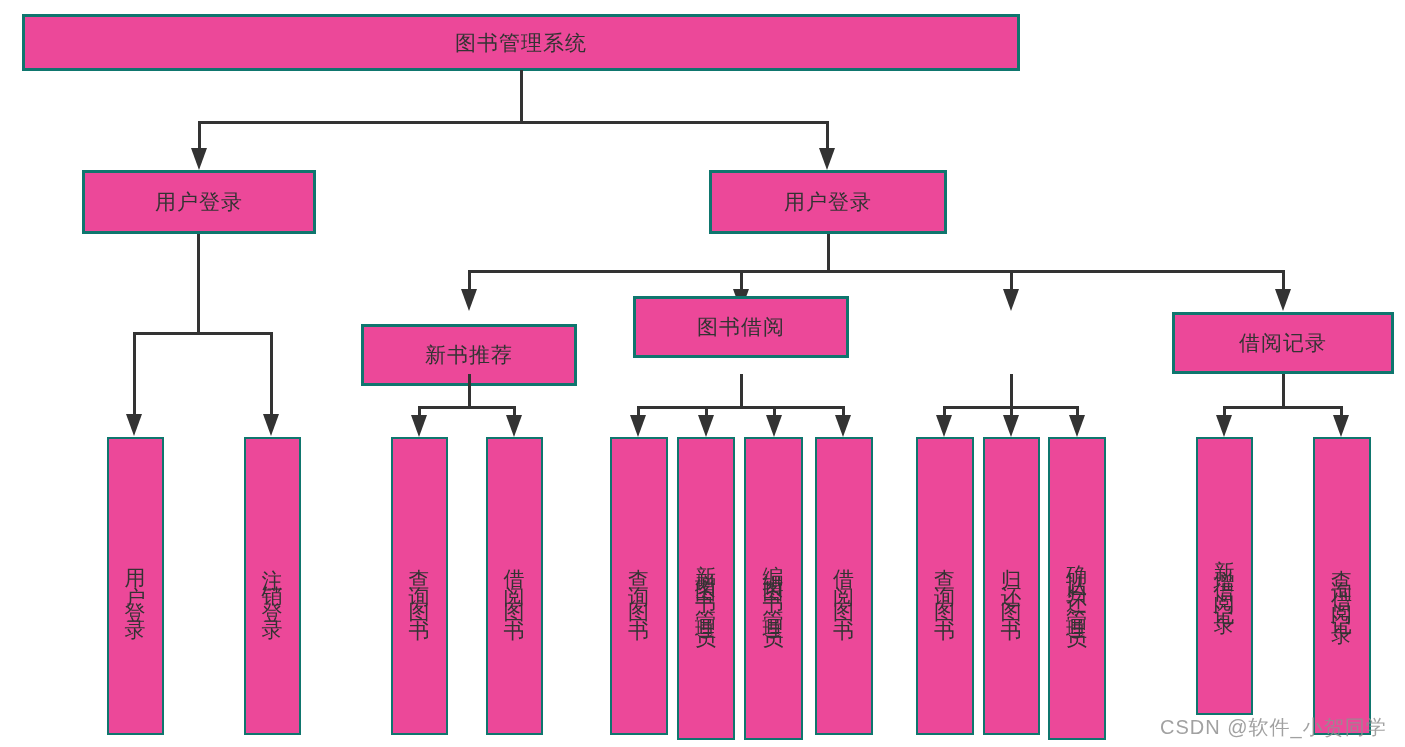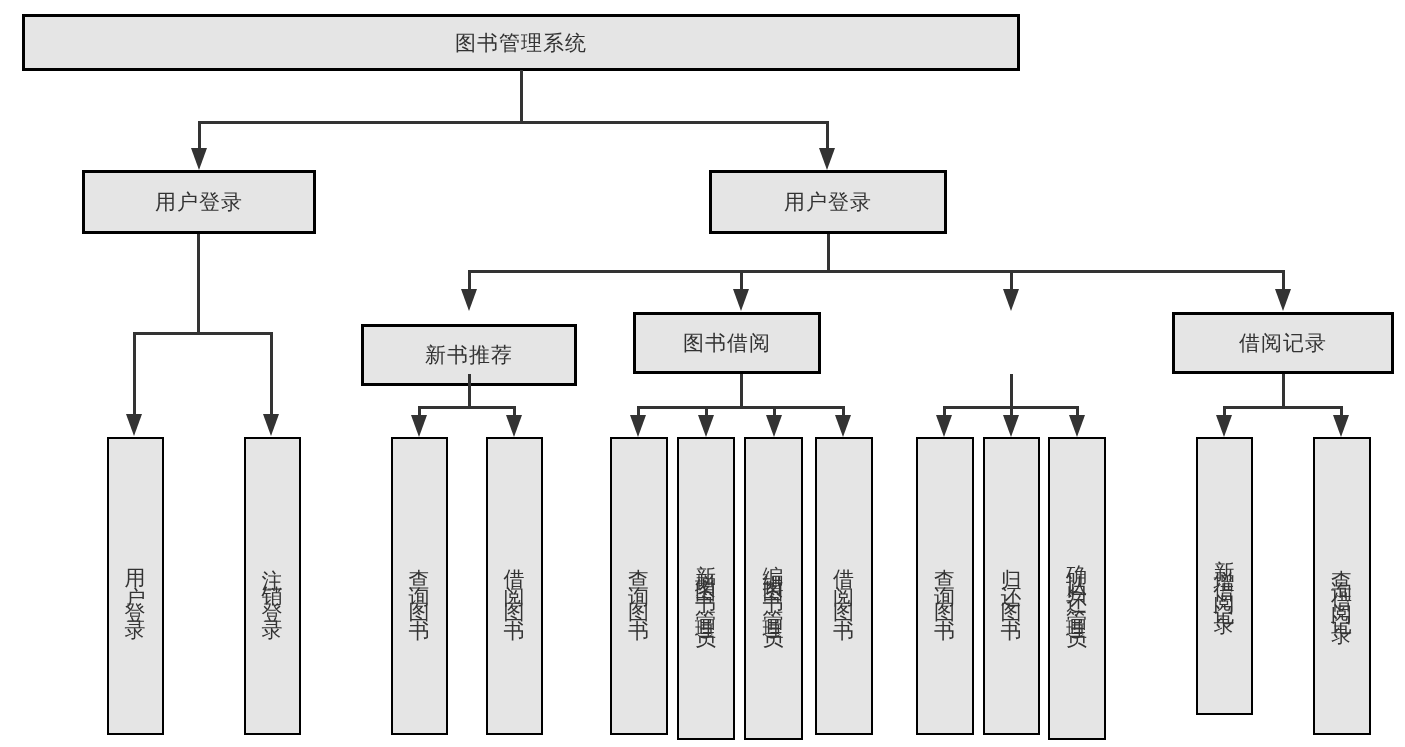--- a/index.html
+++ b/index.html
@@ -12,22 +12,22 @@
     width: 1405px;
     height: 747px;
     background: #ffffff;
     overflow: hidden;
     font-family: "Liberation Sans", "DejaVu Sans", sans-serif;
     color: #333333;
   }
   .node {
     position: absolute;
     box-sizing: border-box;
-    border: 3px solid #000000;
-    background: #e5e5e5;
+    border: 3px solid #0f766e;
+    background: #ec4899;
     display: flex;
     align-items: center;
     justify-content: center;
   }
   .node .lbl {
     font-size: 21px;
     color: #333333;
     letter-spacing: 1px;
     white-space: nowrap;
   }
@@ -106,21 +106,21 @@
   <div class="vline" style="left:740px; top:270px; height:20px;"></div>
   <div class="arrow" style="left:733px; top:289px;"></div>
   <div class="vline" style="left:1010px; top:270px; height:20px;"></div>
   <div class="arrow" style="left:1003px; top:289px;"></div>
   <div class="vline" style="left:1282px; top:270px; height:20px;"></div>
   <div class="arrow" style="left:1275px; top:289px;"></div>
 
   <div class="node" style="left:361px; top:312px; width:216px; height:62px;margin-top:12px;">
     <span class="lbl">新书推荐</span>
   </div>
-  <div class="node" style="left:633px; top:312px; width:188px; height:62px;">
+  <div class="node" style="left:633px; top:296px; width:216px; height:62px;">
     <span class="lbl">图书借阅</span>
   </div>
   <div class="node" style="left:1172px; top:312px; width:222px; height:62px;">
     <span class="lbl">借阅记录</span>
   </div>
 
   <div class="vline" style="left:468px; top:374px; height:35px;"></div>
   <div class="hline" style="left:418px; top:406px; width:98px;"></div>
   <div class="vline" style="left:418px; top:406px; height:12px;"></div>
   <div class="arrow" style="left:411px; top:415px;"></div>
@@ -191,14 +191,15 @@
     <span class="vt long">确认归还（管理员）</span>
   </div>
 
   <div class="node leaf" style="left:1196px; top:437px; width:57px; height:278px;">
     <span class="vt med">新增借阅记录</span>
   </div>
   <div class="node leaf" style="left:1313px; top:437px; width:58px; height:298px;">
     <span class="vt med">查询借阅记录</span>
   </div>
 
+  <div class="watermark">CSDN @软件_小贺同学</div>
 
 </div>
 
 </body></html>

